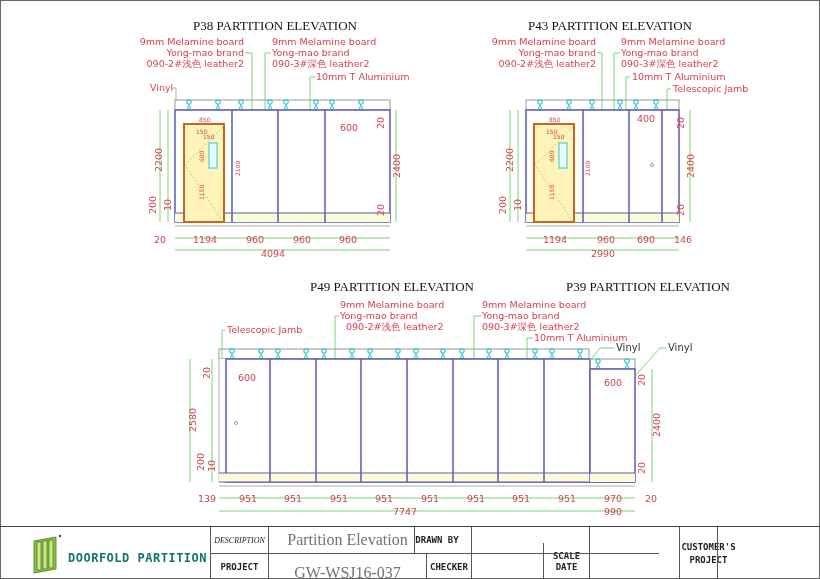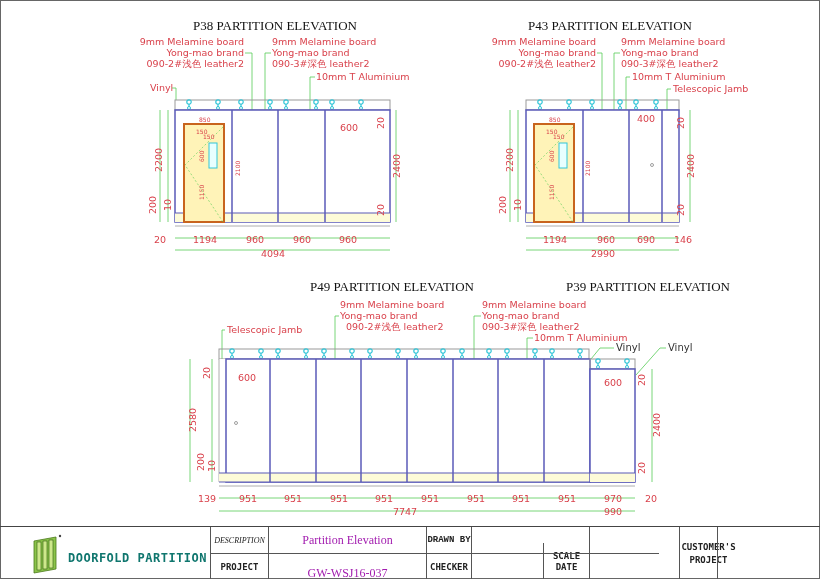--- a/index.html
+++ b/index.html
@@ -8,21 +8,21 @@
   svg.drawing { position:absolute; left:0; top:0; }
   .title { font-family:"Liberation Serif", serif; font-size:13px; fill:#111; }
   .note { font-family:"DejaVu Sans", sans-serif; font-size:9.5px; fill:#d9414b; }
   .note-dark { font-family:"DejaVu Sans", sans-serif; font-size:10px; fill:#333; }
   .dim { font-family:"DejaVu Sans", sans-serif; font-size:9.5px; fill:#d9414b; }
   .dim-s { font-family:"DejaVu Sans", sans-serif; font-size:6px; fill:#d9414b; }
   .tb { position:absolute; left:0; top:526px; width:820px; height:53px; border-top:1.5px solid #444; }
   .tb-cell { position:absolute; border-left:1px solid #555; box-sizing:border-box; display:flex; align-items:center; justify-content:center; font-size:9px; color:#222; font-weight:bold; font-family:"DejaVu Sans Mono", monospace; }
   .tb-row { position:absolute; border-top:1px solid #555; }
   .brand { position:absolute; left:68px; top:24px; font-family:"DejaVu Sans Mono", monospace; font-weight:bold; font-size:12px; color:#0f766e; letter-spacing:0.5px; }
-  .val { font-family:"Liberation Serif", serif; font-weight:normal; font-size:12px; color:#a21caf; }
+  .val { font-family:"Liberation Serif", serif; font-weight:normal; font-size:16px; color:#737373; }
 </style>
 </head>
 <body>
 
 <div class="frame"></div>
 
 <svg class="drawing" width="820" height="526" viewBox="0 0 820 526">
   <defs>
     <g id="hanger">
       <circle cx="0" cy="-2" r="2.2" fill="none" stroke="#33c6d8" stroke-width="1.2"></circle>
@@ -284,21 +284,21 @@
     <rect x="19" y="7" width="4" height="28" fill="#cde88b" stroke="#2f5a0f" stroke-width="0.6"></rect>
     <circle cx="30" cy="3" r="1.2" fill="#444"></circle>
   </svg>
   <div class="brand">DOORFOLD PARTITION</div>
 
   <div class="tb-cell" style="left:210px;top:0;width:58px;height:26px;font-family:'Liberation Serif',serif;font-weight:normal;font-size:8px;font-style:italic;">DESCRIPTION</div>
   <div class="tb-cell val" style="left:268px;top:0;width:158px;height:26px;">Partition Elevation</div>
   <div class="tb-cell" style="left:210px;top:26px;width:58px;height:27px;">PROJECT</div>
   <div class="tb-cell val" style="left:268px;top:26px;width:158px;height:40px;">GW-WSJ16-037</div>
 
-  <div class="tb-cell" style="left:426px;top:0;width:45px;height:26px;font-family:Liberation Mono, monospace;">DRAWN BY</div>
+  <div class="tb-cell" style="left:414px;top:0;width:45px;height:26px;">DRAWN BY</div>
   <div class="tb-cell" style="left:471px;top:0;width:72px;height:26px;"></div>
   <div class="tb-cell" style="left:426px;top:26px;width:45px;height:27px;">CHECKER</div>
   <div class="tb-cell" style="left:471px;top:26px;width:72px;height:27px;"></div>
 
   <div class="tb-cell" style="left:543px;top:0;width:46px;height:26px;margin-top:16px;">SCALE</div>
   <div class="tb-cell" style="left:589px;top:0;width:70px;height:26px;"></div>
   <div class="tb-cell" style="left:543px;top:26px;width:46px;height:27px;">DATE</div>
   <div class="tb-cell" style="left:589px;top:26px;width:70px;height:27px;"></div>
 
   <div class="tb-cell" style="left:659px;top:0;width:58px;height:53px;flex-direction:column;line-height:13px;margin-left:20px;">

